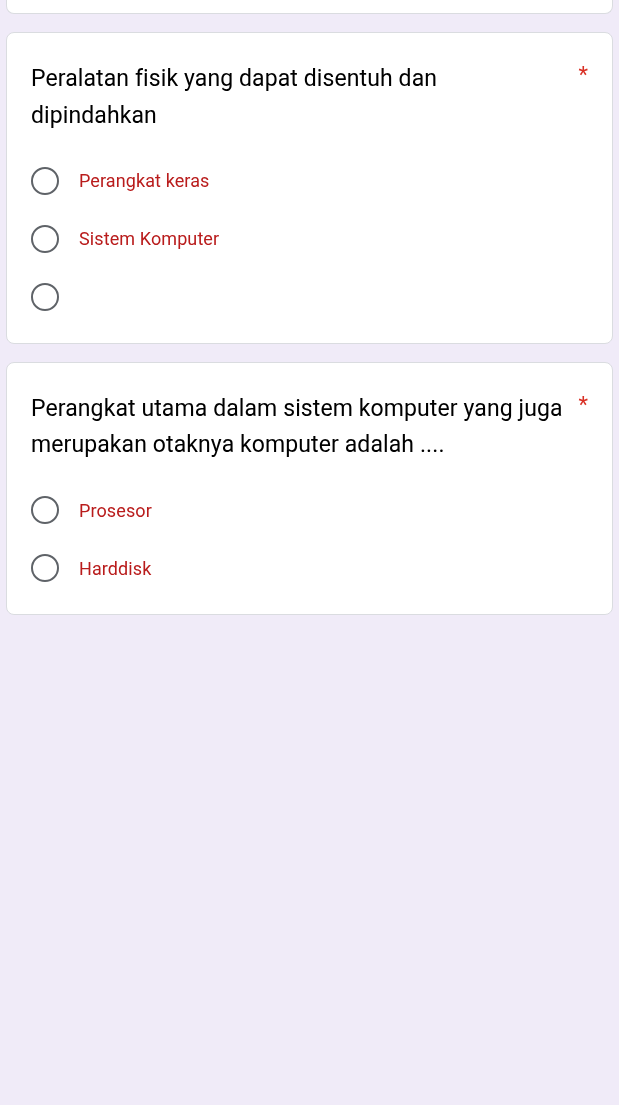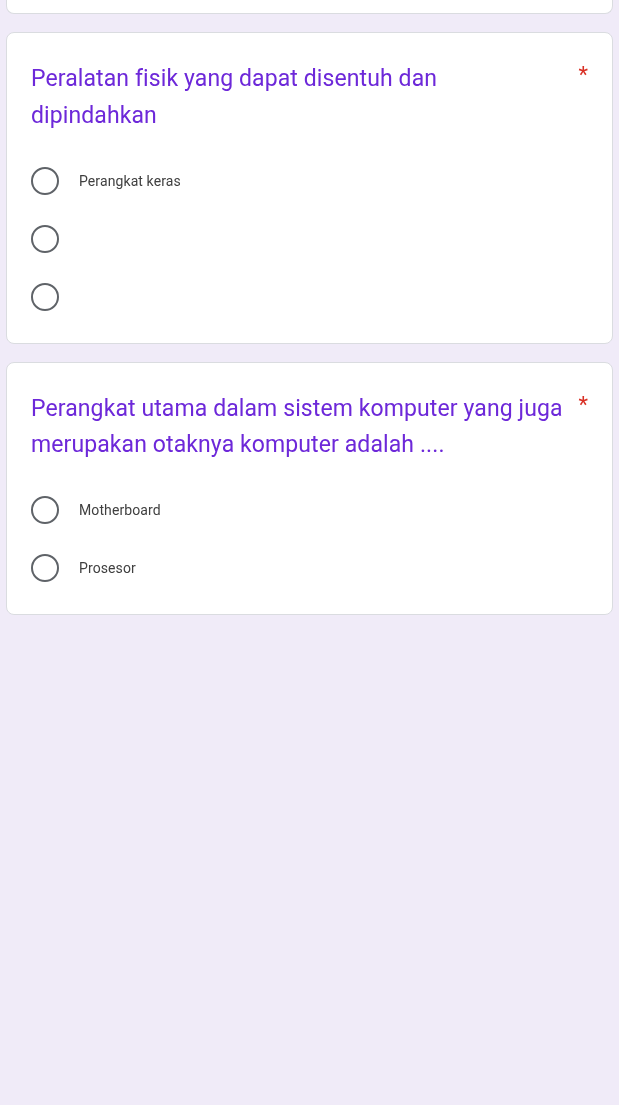--- a/index.html
+++ b/index.html
@@ -29,21 +29,21 @@
     }
     .question-row {
       display: flex;
       align-items: flex-start;
       justify-content: space-between;
       gap: 12px;
       margin-bottom: 32px;
     }
     .question-text {
       font-size: 23px;
-      color: #6d28d9;
+      color: #000000;
       line-height: 1.6;
       letter-spacing: 0.1px;
     }
     .required {
       color: #d93025;
       font-size: 22px;
       line-height: 1.3;
       flex-shrink: 0;
     }
     .options {
@@ -58,57 +58,58 @@
       cursor: pointer;
     }
     .radio {
       width: 28px;
       height: 28px;
       border: 2.5px solid #5f6368;
       border-radius: 50%;
       flex-shrink: 0;
     }
     .option-label {
-      font-size: 14px;
-      color: #404040;
+      font-size: 18px;
+      color: #b91c1c;
       letter-spacing: 0.1px;
     }
   </style>
 </head>
 <body>
 
 <div class="card-edge"></div>
 
 <div class="card">
   <div class="question-row">
     <div class="question-text">Peralatan fisik yang dapat disentuh dan dipindahkan</div>
     <div class="required">*</div>
   </div>
   <div class="options">
     <div class="option">
       <div class="radio"></div>
       <div class="option-label">Perangkat keras</div>
     </div>
     <div class="option">
       <div class="radio"></div>
+      <div class="option-label">Sistem Komputer</div>
     </div>
     <div class="option">
       <div class="radio"></div>
     </div>
   </div>
 </div>
 
 <div class="card">
   <div class="question-row">
     <div class="question-text">Perangkat utama dalam sistem komputer yang juga merupakan otaknya komputer adalah ....</div>
     <div class="required">*</div>
   </div>
   <div class="options">
     <div class="option">
       <div class="radio"></div>
-      <div class="option-label">Motherboard</div>
+      <div class="option-label">Prosesor</div>
     </div>
     <div class="option">
       <div class="radio"></div>
-      <div class="option-label">Prosesor</div>
+      <div class="option-label">Harddisk</div>
     </div>
   </div>
 </div>
 
 </body></html>

